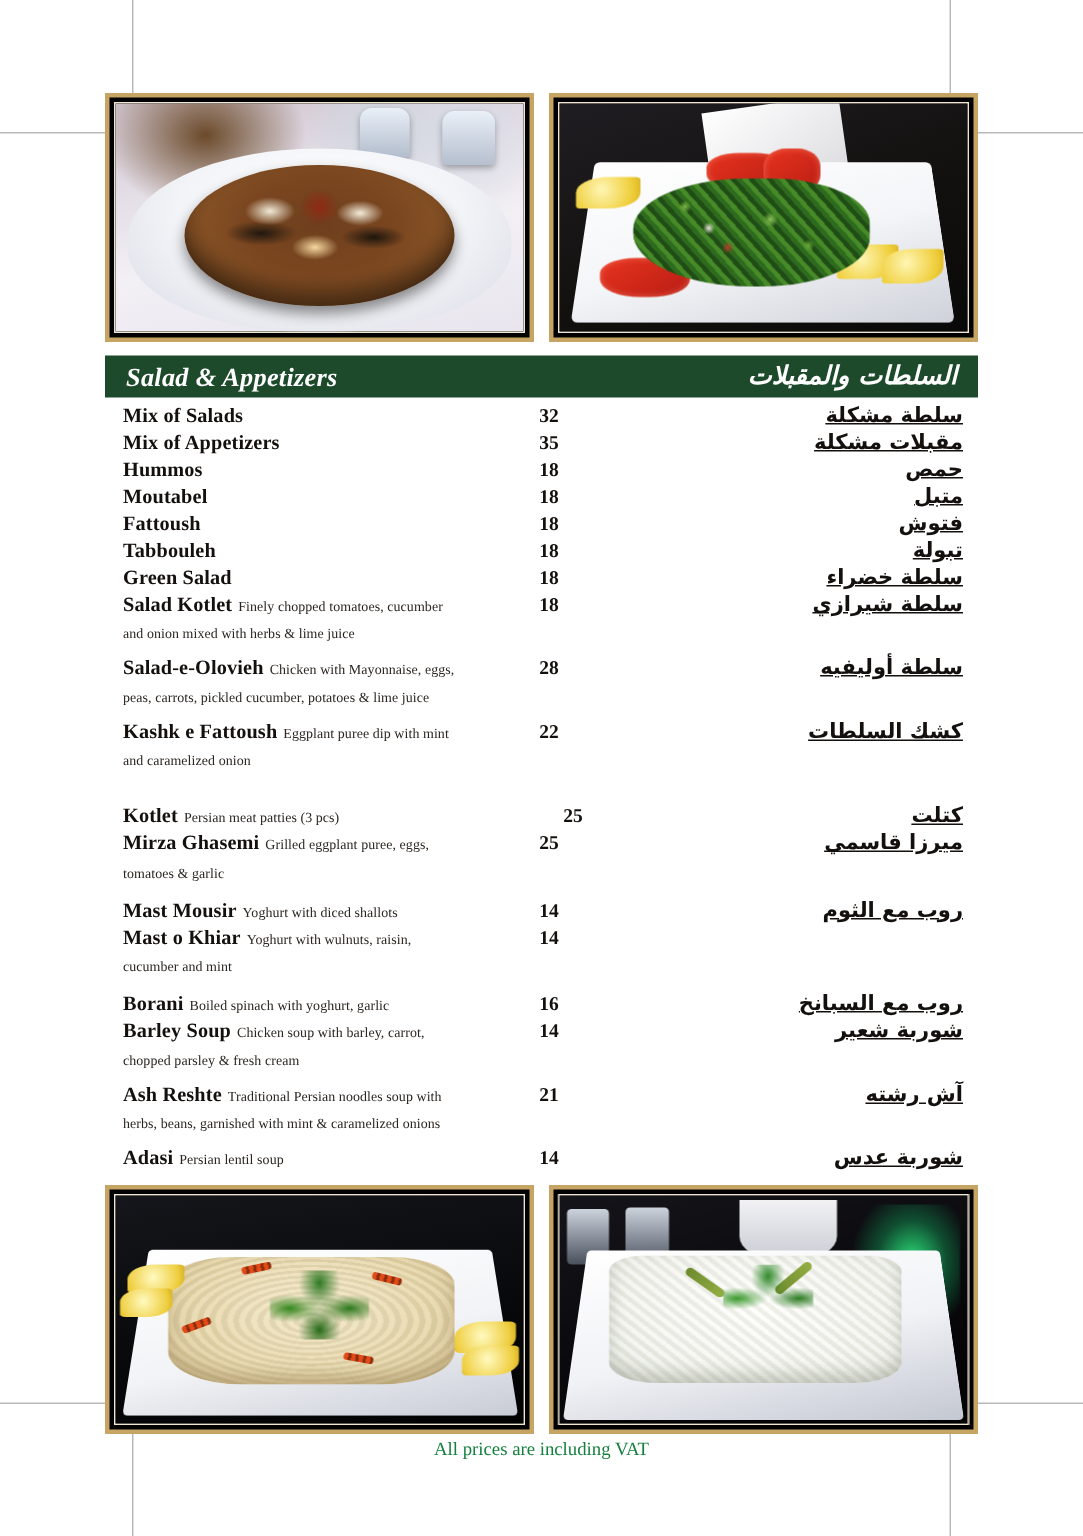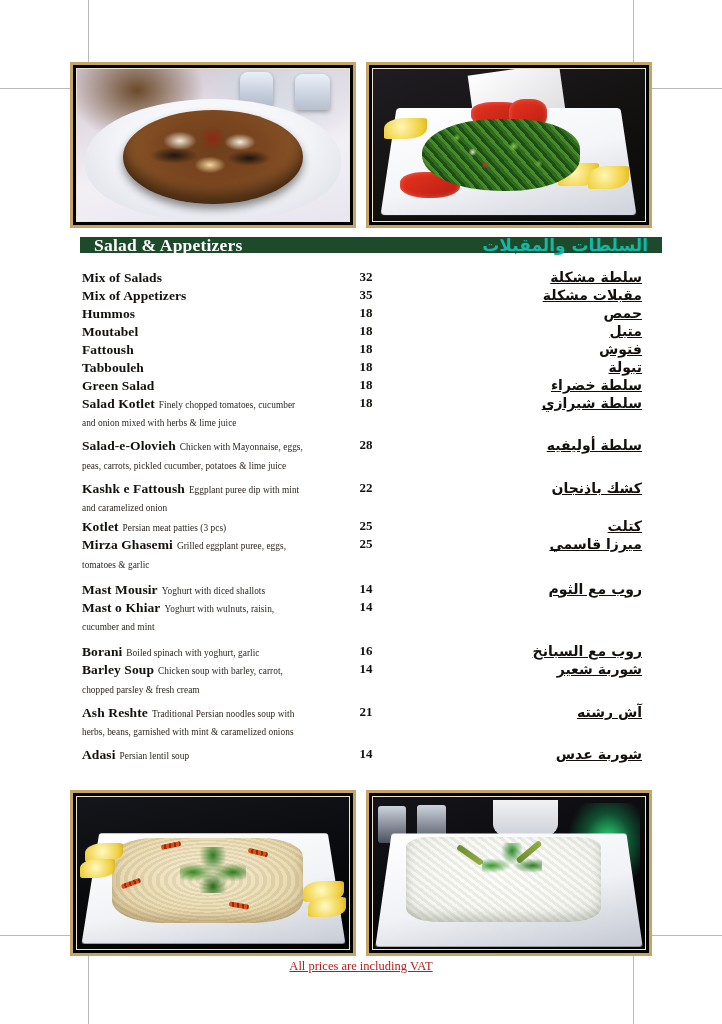--- a/index.html
+++ b/index.html
@@ -197,36 +197,37 @@
   }
   .p4 .pickle {
     position: absolute; height: 6px; width: 30px;
     background: linear-gradient(90deg,#6d8a2e,#94ae43);
     border-radius: 3px;
   }
 
   
   .section-bar {
     position: absolute;
-    left: 80px; top: 237px;
-    width: 582px; height: 16px;
+    left: 70px; top: 237px;
+    width: 582px; height: 28px;
     background: #1d4a2b;
     display: flex;
     align-items: center;
     justify-content: space-between;
     padding: 0 14px;
+    font-style: italic;
   }
   .section-bar .en {
     color: #ffffff;
     font-size: 17.5px;
     font-weight: bold;
     letter-spacing: .2px;
   }
   .section-bar .ar {
-    color: #14b8a6;
+    color: #ffffff;
     font-size: 17px;
     font-weight: bold;
     direction: rtl;
     font-family: "DejaVu Sans", "Liberation Sans", sans-serif;
   }
 
   
   .menu {
     position: absolute;
     left: 70px; top: 268px;
@@ -276,22 +277,21 @@
     padding-top: 1px;
     text-decoration: underline;
   }
 
   
   .footer {
     position: absolute;
     left: 0; right: 0; top: 959px;
     text-align: center;
     font-size: 12.5px;
-    color: #b91c1c;
-    text-decoration: underline;
+    color: #15803d;
   }
 </style>
 </head>
 <body>
 
 <div class="page">
 
   <div class="cropmark" style="left:0;top:0;width:90px;height:90px;">
     <span class="cm-h" style="left:0;top:88px;width:82px;"></span>
     <span class="cm-v" style="left:88px;top:0;height:82px;"></span>
@@ -384,23 +384,23 @@
         <div class="arabic">سلطة شيرازي</div>
       </div>
       <div class="item" style="margin-top: 6px;">
         <div class="names"><span class="name">Salad-e-Olovieh</span> <span class="desc">Chicken with Mayonnaise, eggs, peas, carrots, pickled cucumber, potatoes &amp; lime juice</span></div>
         <div class="price">28</div>
         <div class="arabic">سلطة أوليفيه</div>
       </div>
       <div class="item" style="margin-top: 6px;">
         <div class="names"><span class="name">Kashk e Fattoush</span> <span class="desc">Eggplant puree dip with mint and caramelized onion</span></div>
         <div class="price">22</div>
-        <div class="arabic">كشك باذنجان</div>
-      </div>
-      <div class="item" style="margin-top: 2px;">
+        <div class="arabic">كشك السلطات</div>
+      </div>
+      <div class="item" style="margin-top: 20px; gap: 16px;">
         <div class="names"><span class="name">Kotlet</span> <span class="desc">Persian meat patties (3 pcs)</span></div>
         <div class="price">25</div>
         <div class="arabic">كتلت</div>
       </div>
       <div class="item">
         <div class="names"><span class="name">Mirza Ghasemi</span> <span class="desc">Grilled eggplant puree, eggs, tomatoes &amp; garlic</span></div>
         <div class="price">25</div>
         <div class="arabic">ميرزا قاسمي</div>
       </div>
       <div class="item" style="margin-top: 8px;">

